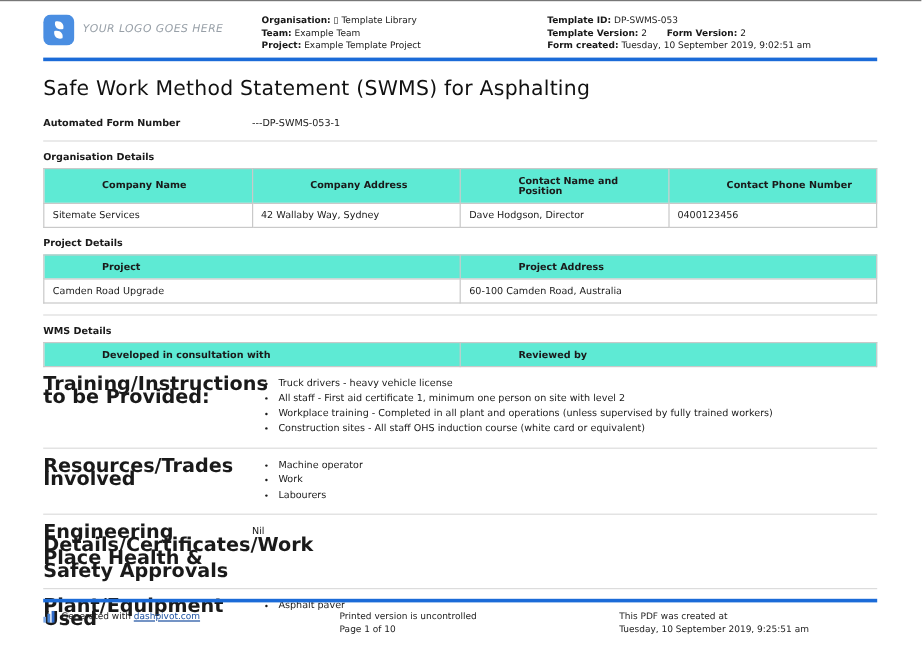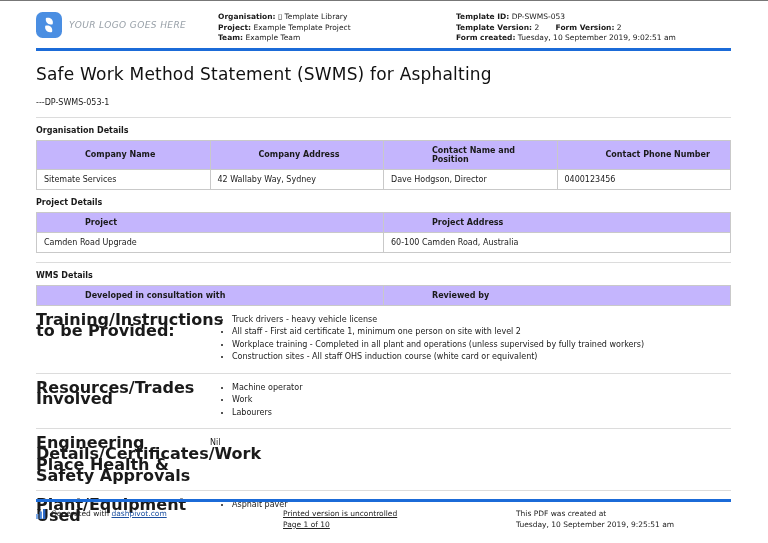--- a/index.html
+++ b/index.html
@@ -35,40 +35,40 @@
   .label-col { width:174px; font-weight:bold; line-height:11px; }
   .value-col { flex:1; line-height:11px; }
 
   .sep { border-top:1px solid #dcdcdc; margin-top:9px; }
 
   .section-heading { font-size:8px; font-weight:bold; margin-top:8px; }
 
   
   table { width:100%; border-collapse:collapse; margin-top:5px; table-layout:fixed; }
   th,td { border:1px solid #c9c9c9; text-align:left; font-size:8px; padding:5px 7px; }
-  th { background:#c4b5fd; font-weight:bold;padding-left:48px; }
+  th { background:#5eead4; font-weight:bold;padding-left:48px; }
 
   
   .activity-row { display:flex; margin-top:10px; align-items:flex-start; }
   .activity-row .label-col { padding-top:3px; }
   .activity-value { font-size:19px; font-weight:bold; color:#111; }
 
   
   .bullet-section { display:flex; margin-top:8px; }
   .bullet-section .content-col { flex:1; }
   ul.bullets { margin:0; padding-left:22px; }
   ul.bullets li { font-size:8px; line-height:12.5px; }
   .plain-value { font-size:8px; line-height:11px; }
 
   
   .footer { position:absolute; left:36px; right:37px; top:498px; }
   .footer-rule { height:3px; background:#1b6bd8; }
   .footer-cols { display:flex; margin-top:6px; font-size:7.5px; line-height:11px; color:#222; }
   .f-left { width:247px; display:flex; align-items:flex-start; gap:5px; }
-  .f-center { width:233px;text-decoration:underline; }
+  .f-center { width:233px; }
   .f-right { flex:1; }
   .f-link { color:#1a4fa0; text-decoration:underline; }
   .chart-icon { margin-top:1px; }
 </style>
 </head>
 <body>
 
 <div class="page">
   <div class="content">
 
@@ -83,26 +83,26 @@
         </span>
         <span class="logo-text">YOUR LOGO GOES HERE</span>
       </div>
 
       <div class="org-block">
         <div>
           <span class="hdr-label">Organisation:</span>
           <span>▯ Template Library</span>
         </div>
         <div>
+          <span class="hdr-label">Team:</span>
+          <span>Example Team</span>
+        </div>
+        <div>
           <span class="hdr-label">Project:</span>
           <span>Example Template Project</span>
-        </div>
-        <div>
-          <span class="hdr-label">Team:</span>
-          <span>Example Team</span>
         </div>
       </div>
 
       <div class="meta-block">
         <div>
           <span class="hdr-label">Template ID:</span>
           <span>DP-SWMS-053</span>
         </div>
         <div>
           <span class="hdr-label">Template Version:</span>
@@ -115,20 +115,21 @@
           <span>Tuesday, 10 September 2019, 9:02:51 am</span>
         </div>
       </div>
     </div>
 
     <div class="rule-blue"></div>
 
     <div class="doc-title">Safe Work Method Statement (SWMS) for Asphalting</div>
 
     <div class="label-row">
+      <div class="label-col">Automated Form Number</div>
       <div class="value-col">---DP-SWMS-053-1</div>
     </div>
 
     <div class="sep"></div>
 
     <div class="section-heading">Organisation Details</div>
     <table>
       <tbody>
           <tr>
         <th>Company Name</th>

